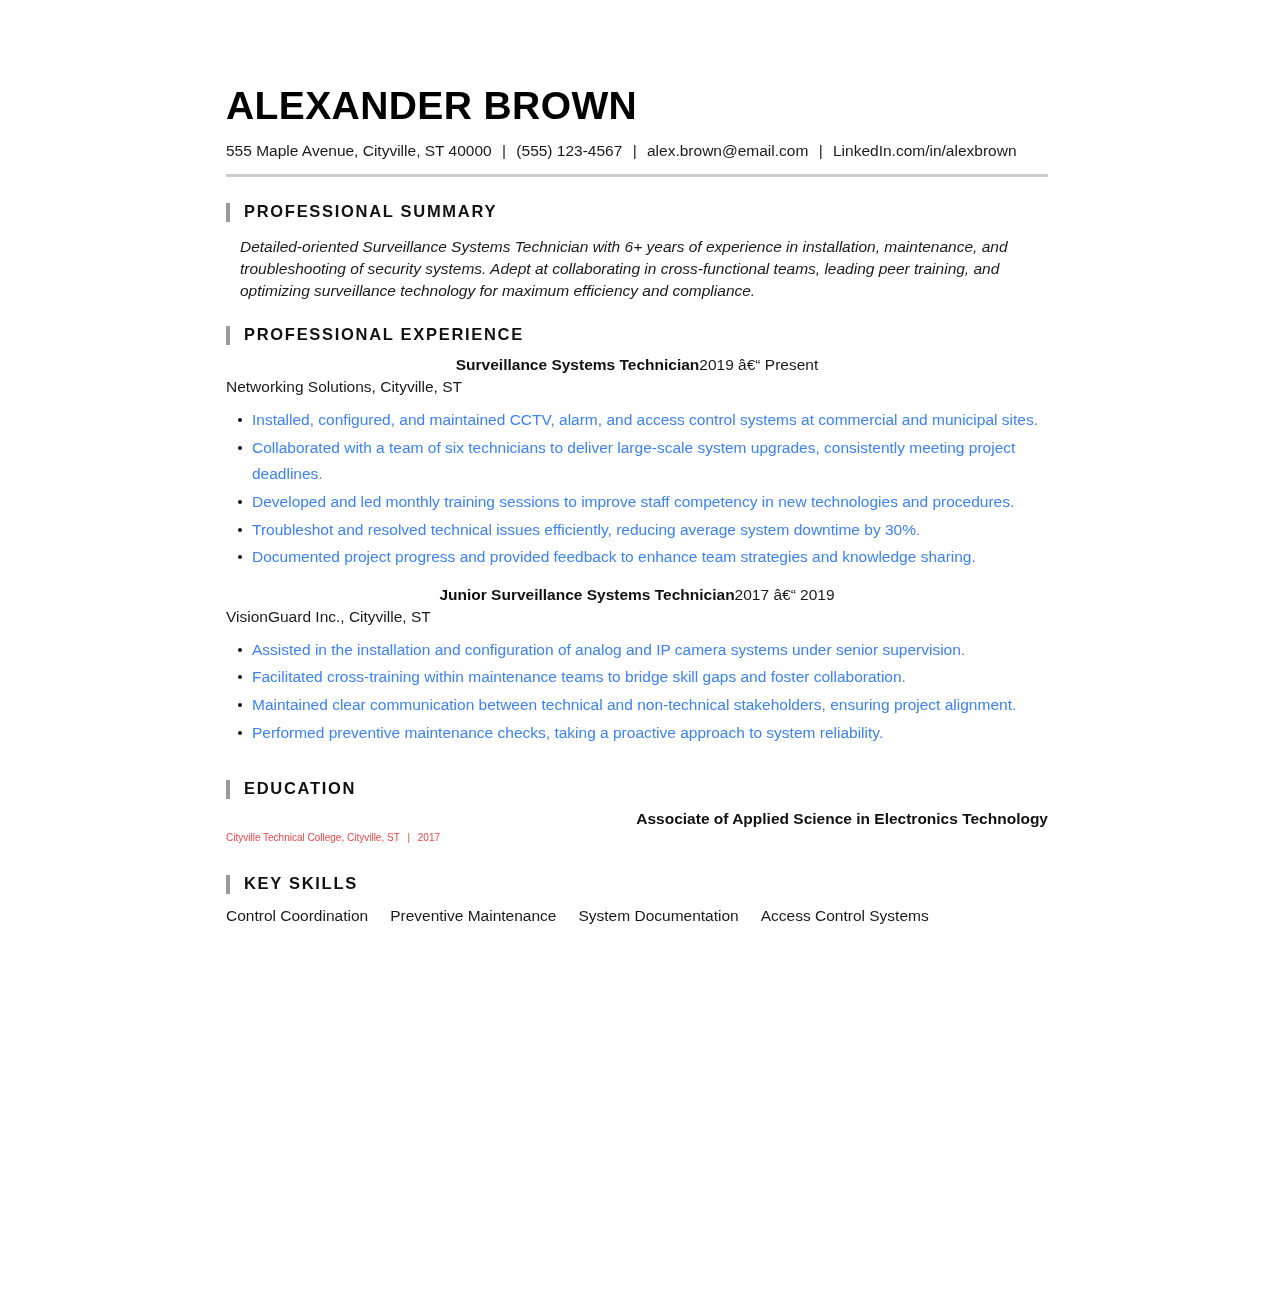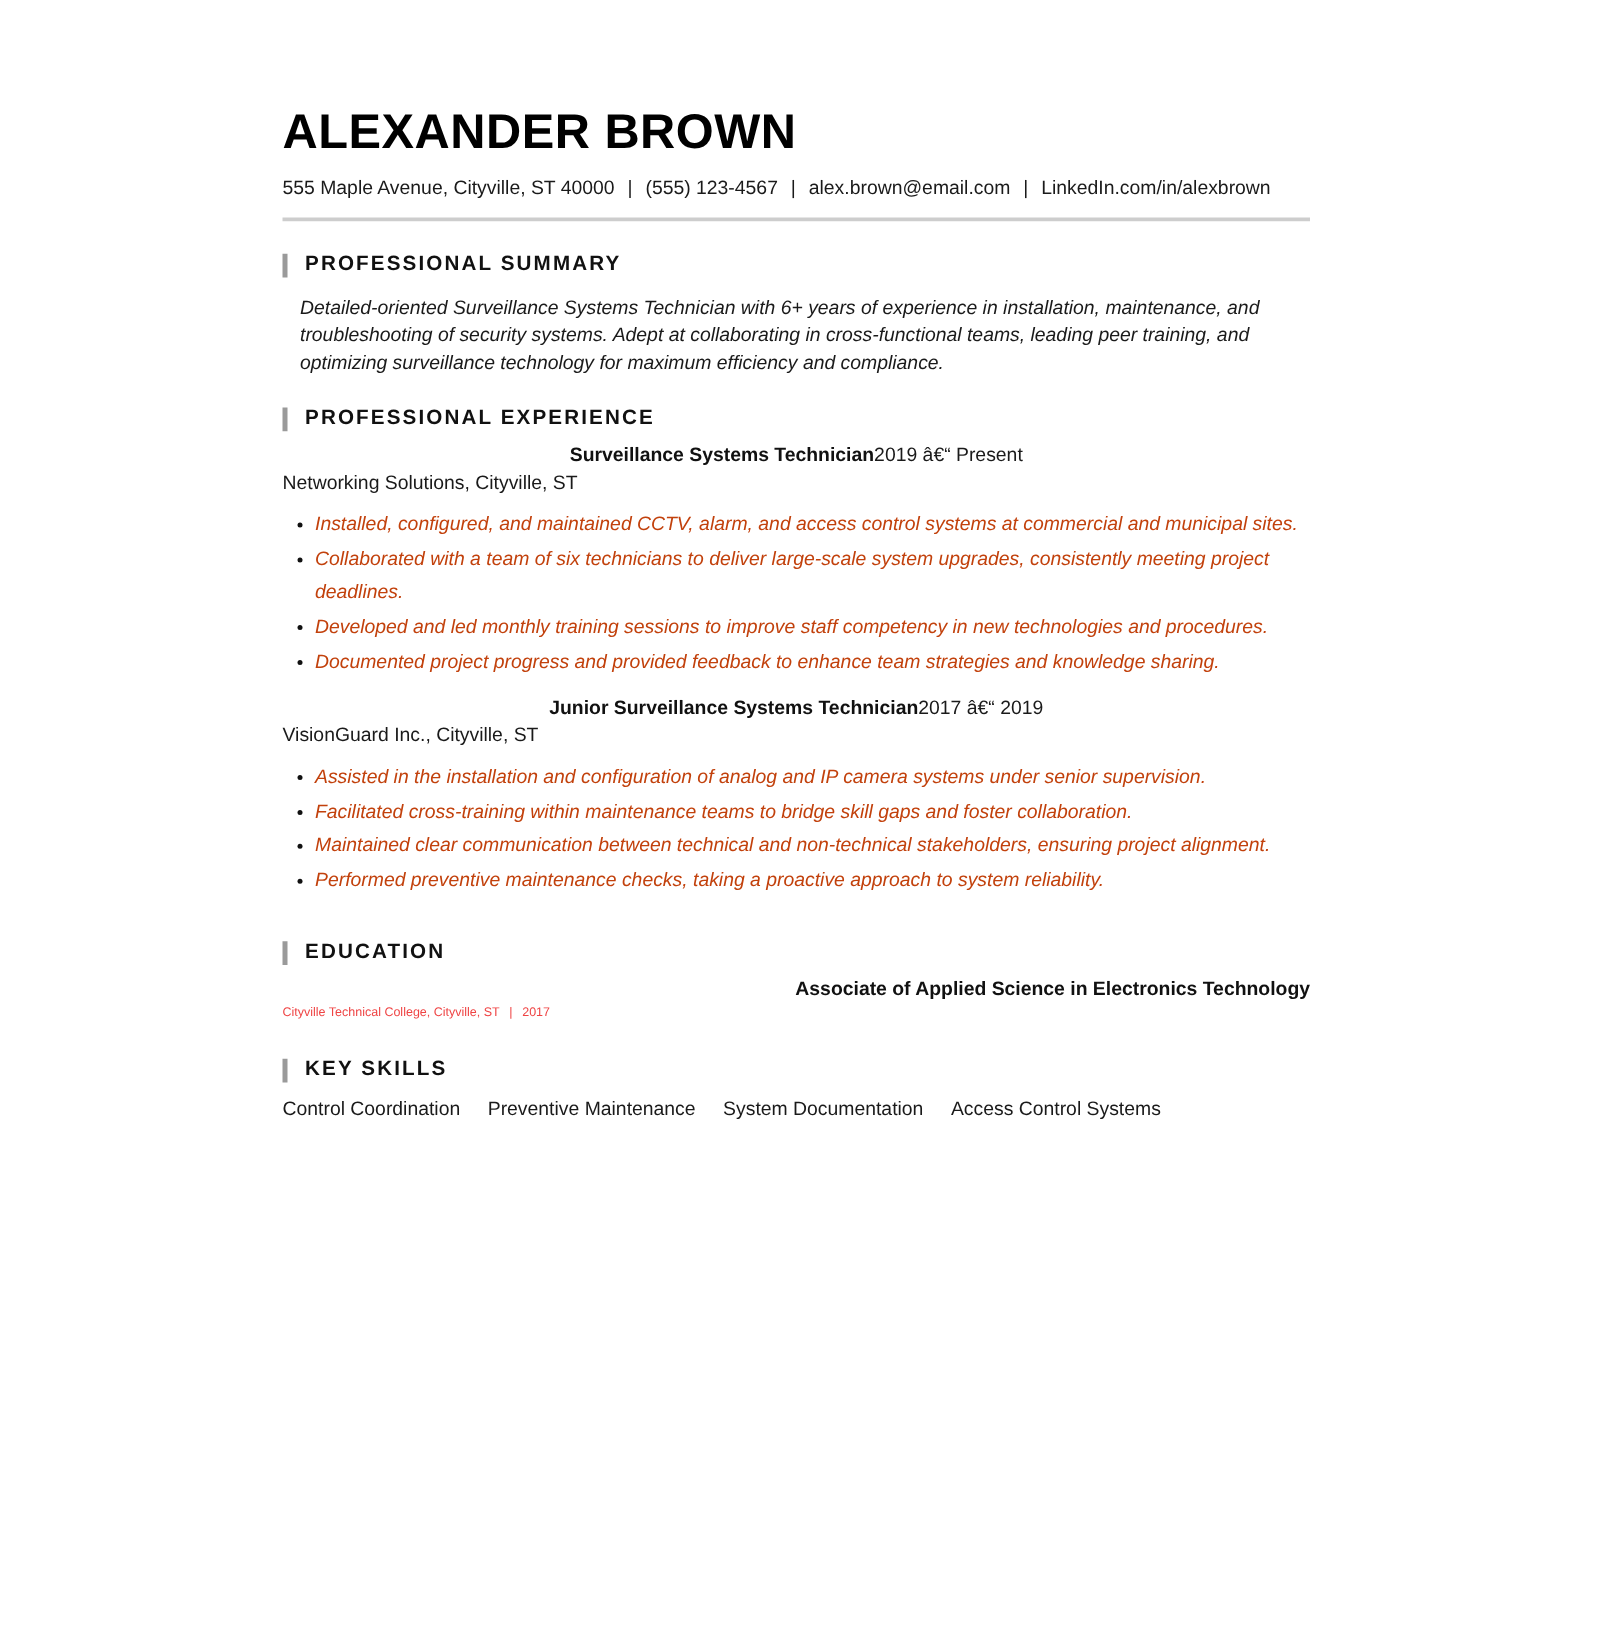--- a/index.html
+++ b/index.html
@@ -129,24 +129,23 @@
   ul.bullets {
     list-style: none;
     margin: 9px 0 0 0;
     padding: 0;
   }
   ul.bullets li {
     position: relative;
     padding-left: 26px;
     font-size: 15.5px;
     line-height: 1.72;
-    color: #c2410c;
+    color: #3b82f6;
     margin-bottom: 1px;
     max-width: 796px;
-    font-style: italic;
   }
   ul.bullets li .dot {
     position: absolute;
     left: 12px;
     top: 11px;
     width: 4px;
     height: 4px;
     background: #111111;
     border-radius: 50%;
   }
@@ -232,20 +231,21 @@
       <div class="job">
         <div class="job-header-row">
           <span class="job-title">Surveillance Systems Technician</span>
           <span class="job-dates">2019 â€“ Present</span>
         </div>
         <div class="job-company">Networking Solutions, Cityville, ST</div>
         <ul class="bullets">
           <li><span class="dot"></span><span>Installed, configured, and maintained CCTV, alarm, and access control systems at commercial and municipal sites.</span></li>
           <li><span class="dot"></span><span>Collaborated with a team of six technicians to deliver large-scale system upgrades, consistently meeting project deadlines.</span></li>
           <li><span class="dot"></span><span>Developed and led monthly training sessions to improve staff competency in new technologies and procedures.</span></li>
+          <li><span class="dot"></span><span>Troubleshot and resolved technical issues efficiently, reducing average system downtime by 30%.</span></li>
           <li><span class="dot"></span><span>Documented project progress and provided feedback to enhance team strategies and knowledge sharing.</span></li>
         </ul>
       </div>
 
       <div class="job">
         <div class="job-header-row">
           <span class="job-title">Junior Surveillance Systems Technician</span>
           <span class="job-dates">2017 â€“ 2019</span>
         </div>
         <div class="job-company">VisionGuard Inc., Cityville, ST</div>

